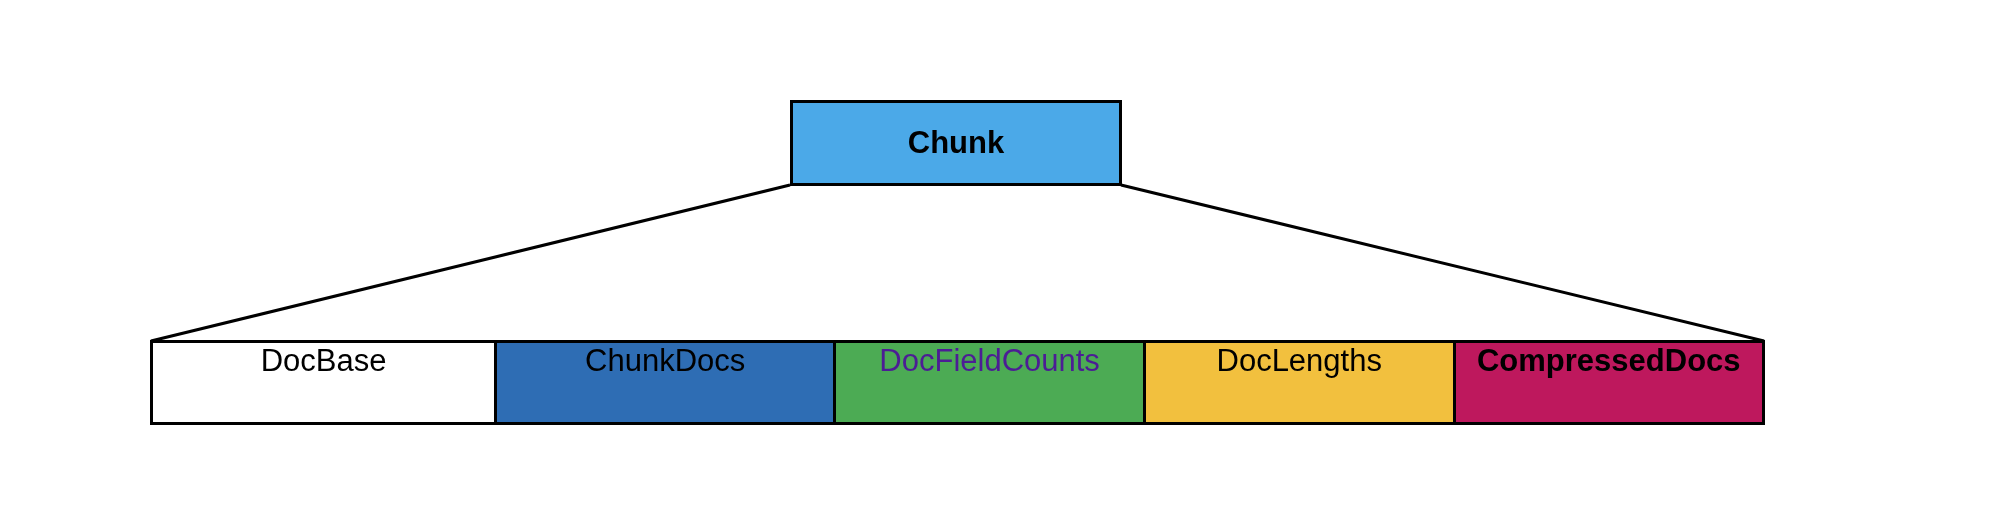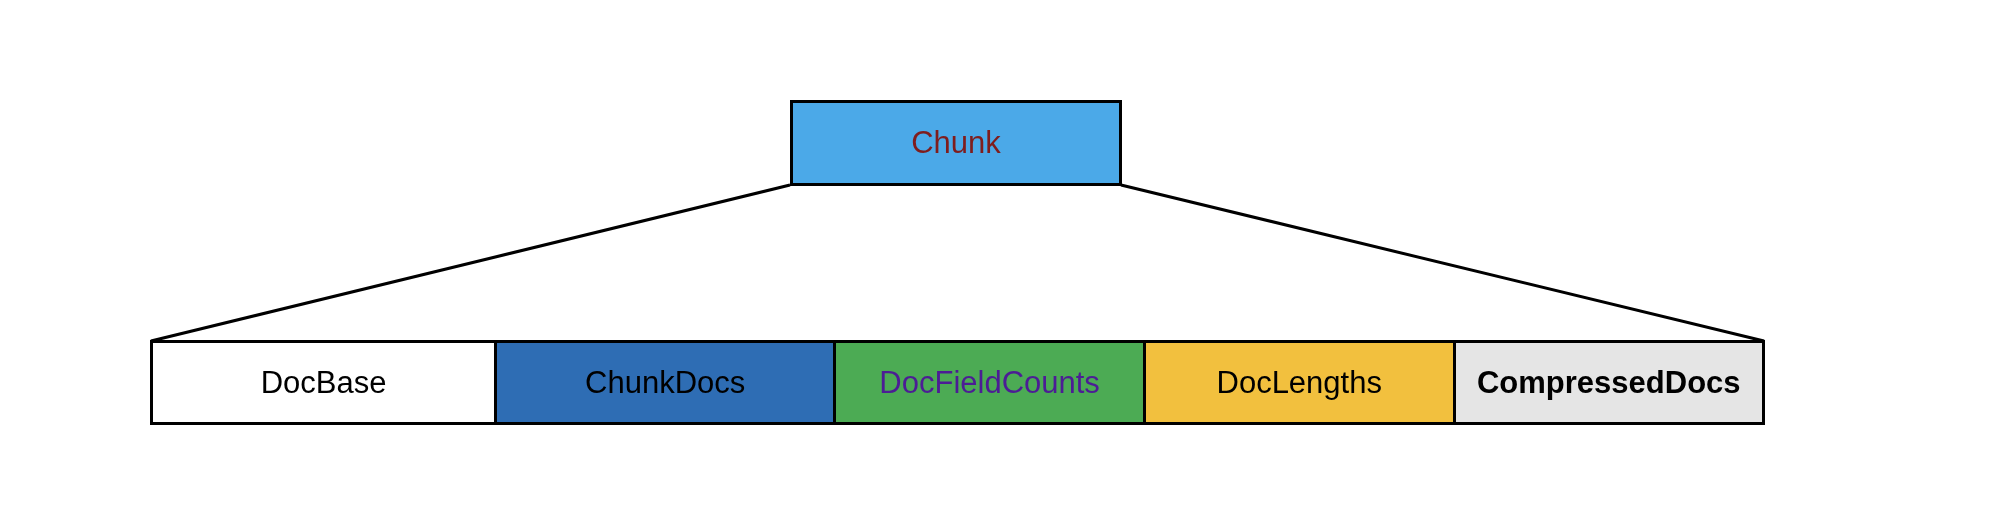--- a/index.html
+++ b/index.html
@@ -53,21 +53,21 @@
     height: 85px;
     box-sizing: border-box;
     border: 3px solid #000000;
     display: flex;
     flex-direction: row;
   }
   .bar-segment {
     box-sizing: border-box;
     border-right: 3px solid #000000;
     display: flex;
-    align-items: center;
+    align-items: flex-start;
     justify-content: center;
     font-size: 31px;
     color: #000000;
     white-space: nowrap;
     overflow: hidden;
   }
   .bar-segment:last-child {
     border-right: none;
   }
   .bar-segment.bold-label {
@@ -77,35 +77,35 @@
 </head>
 <body style="background: rgb(255, 255, 255);">
 
 <div id="diagram-canvas" style="background: rgb(255, 255, 255);">
 
   <svg id="connector-layer" width="1998" height="530" viewBox="0 0 1998 530">
     <line x1="790" y1="185" x2="151" y2="341" stroke="#000000" stroke-width="3"></line>
     <line x1="1121" y1="185" x2="1764" y2="341" stroke="#000000" stroke-width="3"></line>
   </svg>
 
-  <div class="node-box" id="chunk-node" style="background: rgb(75, 169, 232); color: #7f1d1d; border-color: rgb(0, 0, 0); font-weight: normal;">
+  <div class="node-box" id="chunk-node" style="background: rgb(75, 169, 232); color: #000000; border-color: rgb(0, 0, 0); font-weight: bold;">
     <span>Chunk</span>
   </div>
 
   <div id="segment-bar" style="border-color: rgb(0, 0, 0);">
     <div class="bar-segment" style="background: rgb(255, 255, 255); color: rgb(0, 0, 0); font-weight: normal; flex: 0.2136 0 0%; border-right-color: rgb(0, 0, 0);">
       <span>DocBase</span>
     </div>
     <div class="bar-segment" style="background: rgb(46, 109, 180); color: #000000; font-weight: normal; flex: 0.2105 0 0%; border-right-color: rgb(0, 0, 0);">
       <span>ChunkDocs</span>
     </div>
     <div class="bar-segment" style="background: rgb(76, 171, 84); color: #4c1d95; font-weight: normal; flex: 0.192 0 0%; border-right-color: rgb(0, 0, 0);">
       <span>DocFieldCounts</span>
     </div>
     <div class="bar-segment" style="background: rgb(242, 192, 62); color: rgb(0, 0, 0); font-weight: normal; flex: 0.192 0 0%; border-right-color: rgb(0, 0, 0);">
       <span>DocLengths</span>
     </div>
-    <div class="bar-segment bold-label" style="background: #e5e5e5; color: rgb(0, 0, 0); font-weight: bold; flex: 0.1919 0 0%;">
+    <div class="bar-segment bold-label" style="background: #be185d; color: rgb(0, 0, 0); font-weight: bold; flex: 0.1919 0 0%;">
       <span>CompressedDocs</span>
     </div>
   </div>
 
 </div>
 
 </body></html>

